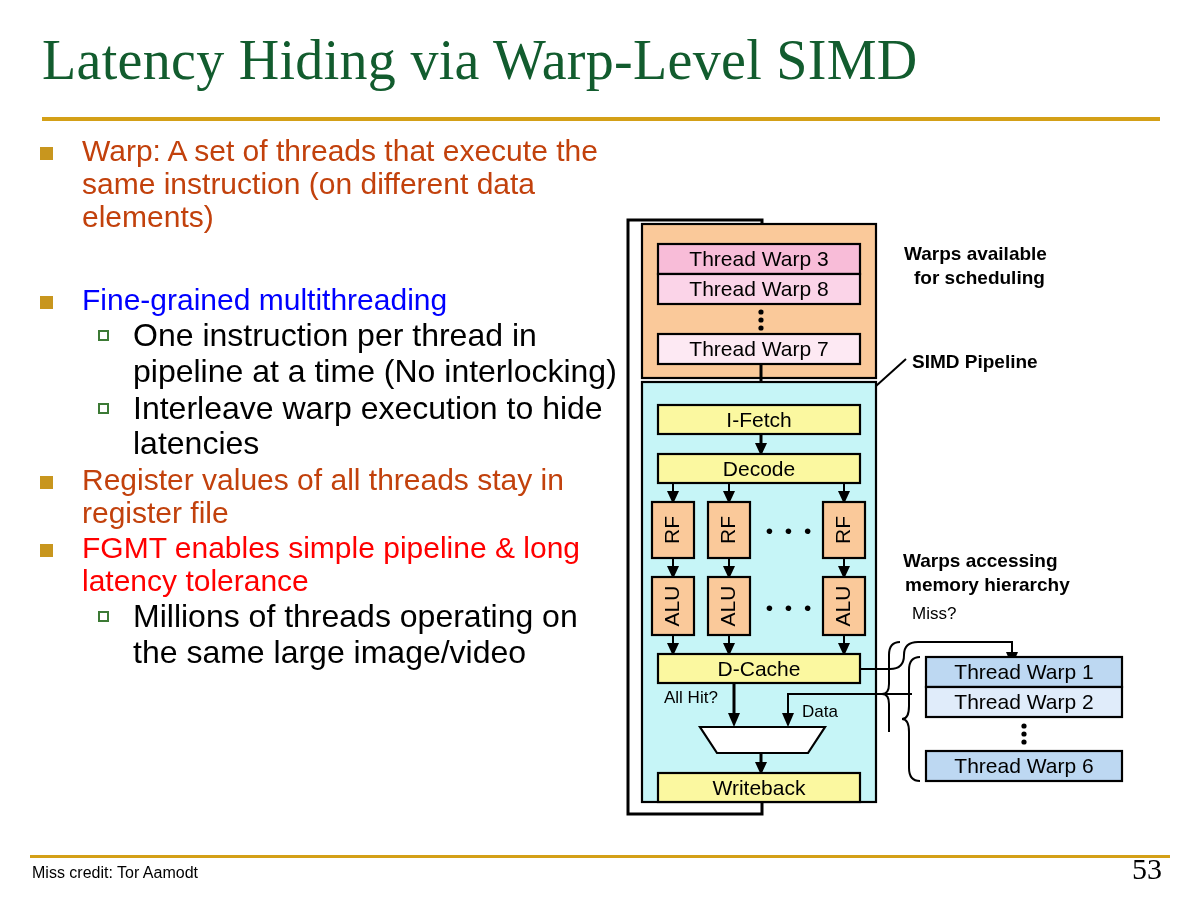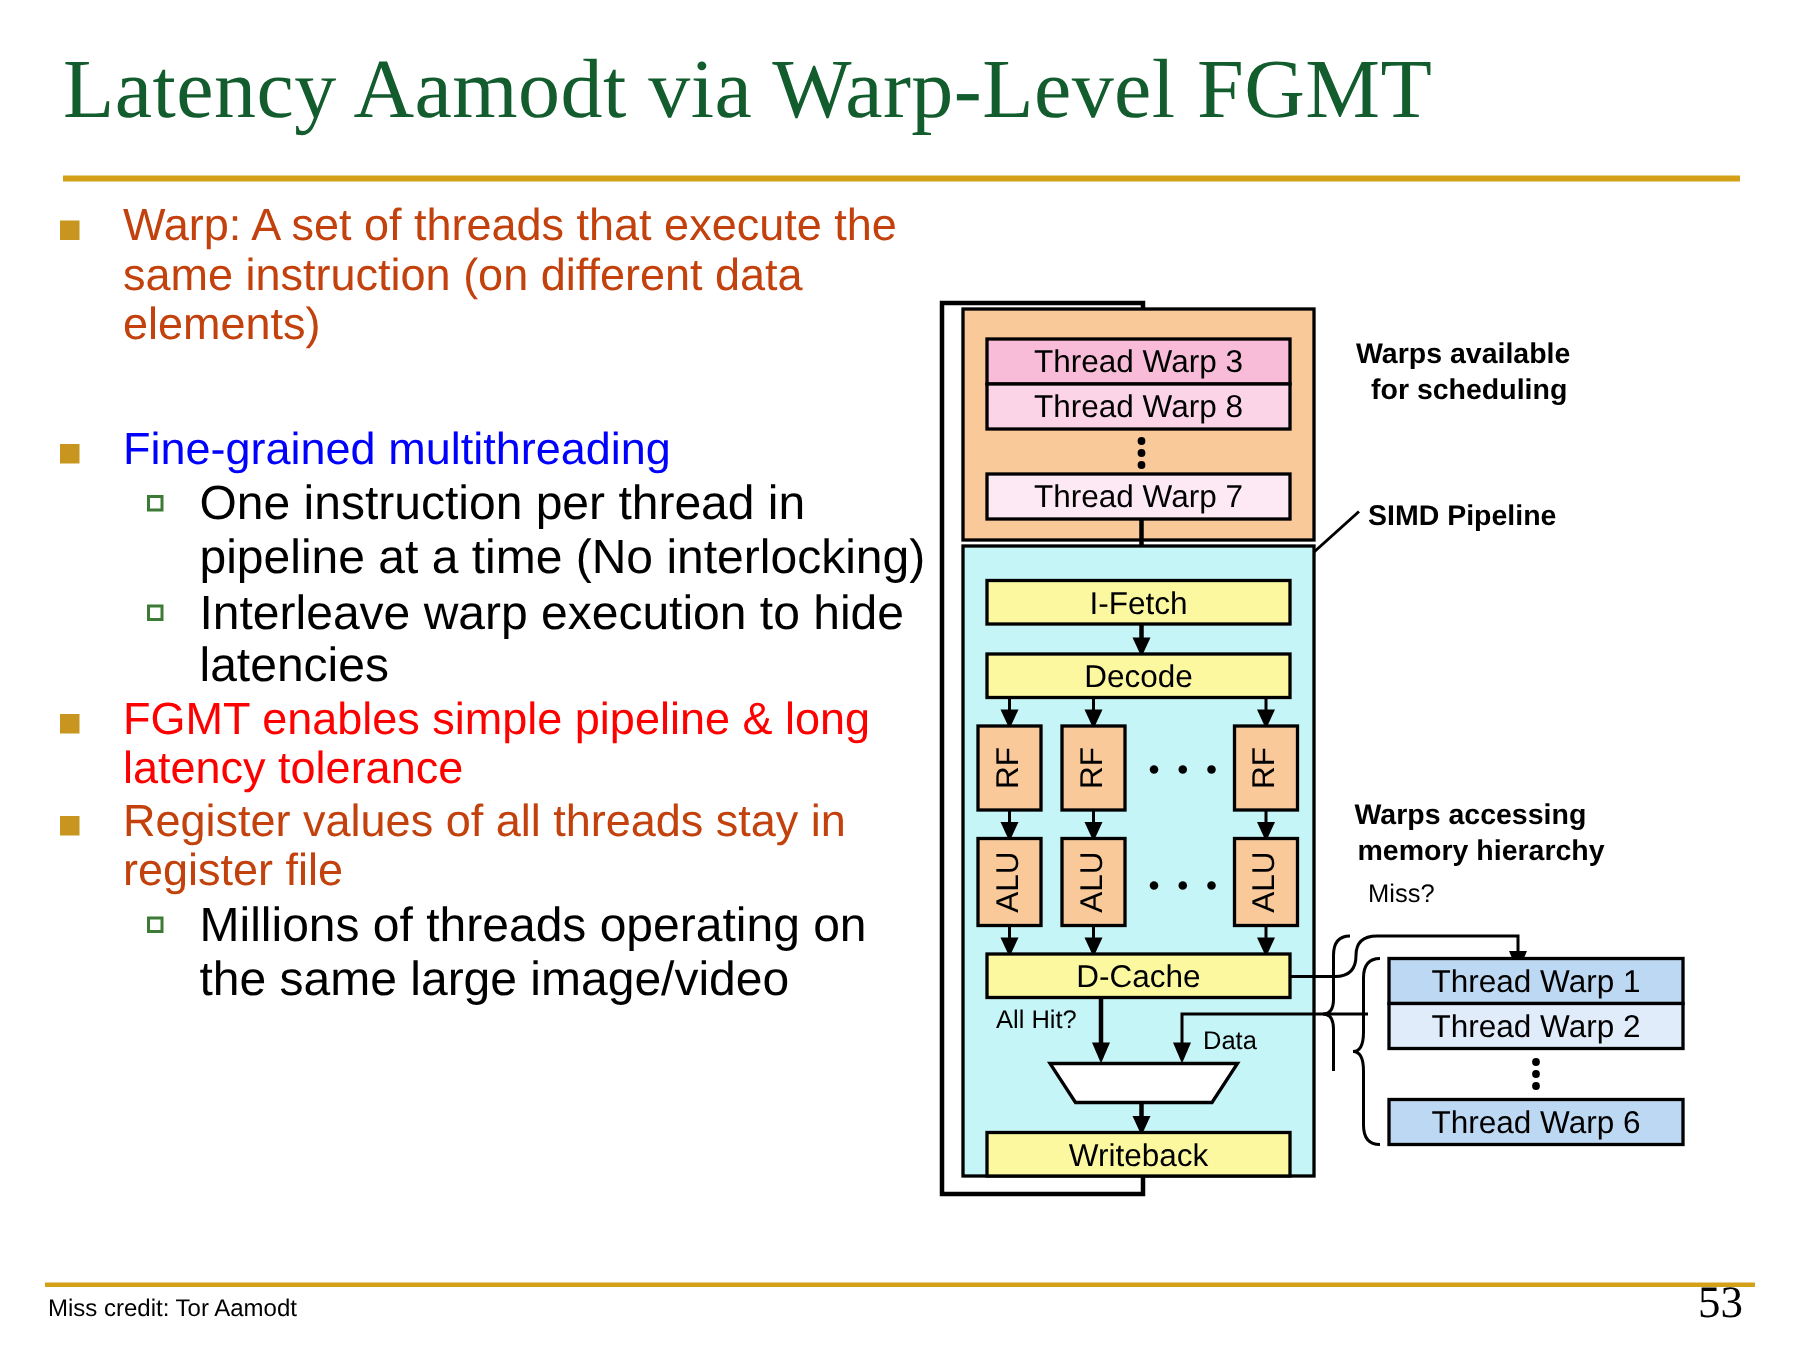--- a/index.html
+++ b/index.html
@@ -65,21 +65,21 @@
     left: 68px; top: 12px;
     width: 11px; height: 11px;
     border: 2px solid #3c7a35;
     background: #ffffff;
   }
   .spacer { height: 24px; }
 
   
   #diagram {
     position: absolute;
-    left: 612px; top: 184px;
+    left: 612px; top: 202px;
     width: 588px; height: 625px;
   }
   #diagram svg { display: block; }
   .dg-label {
     font-family: "Liberation Sans", sans-serif;
     font-size: 21px;
     fill: #000000;
   }
   .dg-label-bold {
     font-family: "Liberation Sans", sans-serif;
@@ -114,21 +114,21 @@
     position: absolute;
     right: 38px; top: 852px;
     font-family: "Liberation Serif", serif;
     font-size: 30px;
     color: #000000;
   }
 </style>
 </head>
 <body>
 
-<div id="slide-title">Latency Aamodt via Warp-Level FGMT</div>
+<div id="slide-title">Latency Hiding via Warp-Level SIMD</div>
 <div id="title-rule"></div>
 
 <div id="body-column">
 
   <div class="bullet-l1">
     <span class="marker"></span>
     <span>Warp: A set of threads that execute the same instruction (on different data elements)</span>
   </div>
 
   <div class="spacer"></div>
@@ -141,28 +141,28 @@
   <div class="bullet-l2">
     <span class="marker"></span>
     <span>One instruction per thread in pipeline at a time (No interlocking)</span>
   </div>
 
   <div class="bullet-l2">
     <span class="marker"></span>
     <span>Interleave warp execution to hide latencies</span>
   </div>
 
+  <div class="bullet-l1">
+    <span class="marker"></span>
+    <span>Register values of all threads stay in register file</span>
+  </div>
+
   <div class="bullet-l1" style="color:#ff0000;">
     <span class="marker"></span>
     <span>FGMT enables simple pipeline &amp; long latency tolerance</span>
-  </div>
-
-  <div class="bullet-l1">
-    <span class="marker"></span>
-    <span>Register values of all threads stay in register file</span>
   </div>
 
   <div class="bullet-l2">
     <span class="marker"></span>
     <span>Millions of threads operating on the same large image/video</span>
   </div>
 
 </div>
 
 <div id="diagram">

